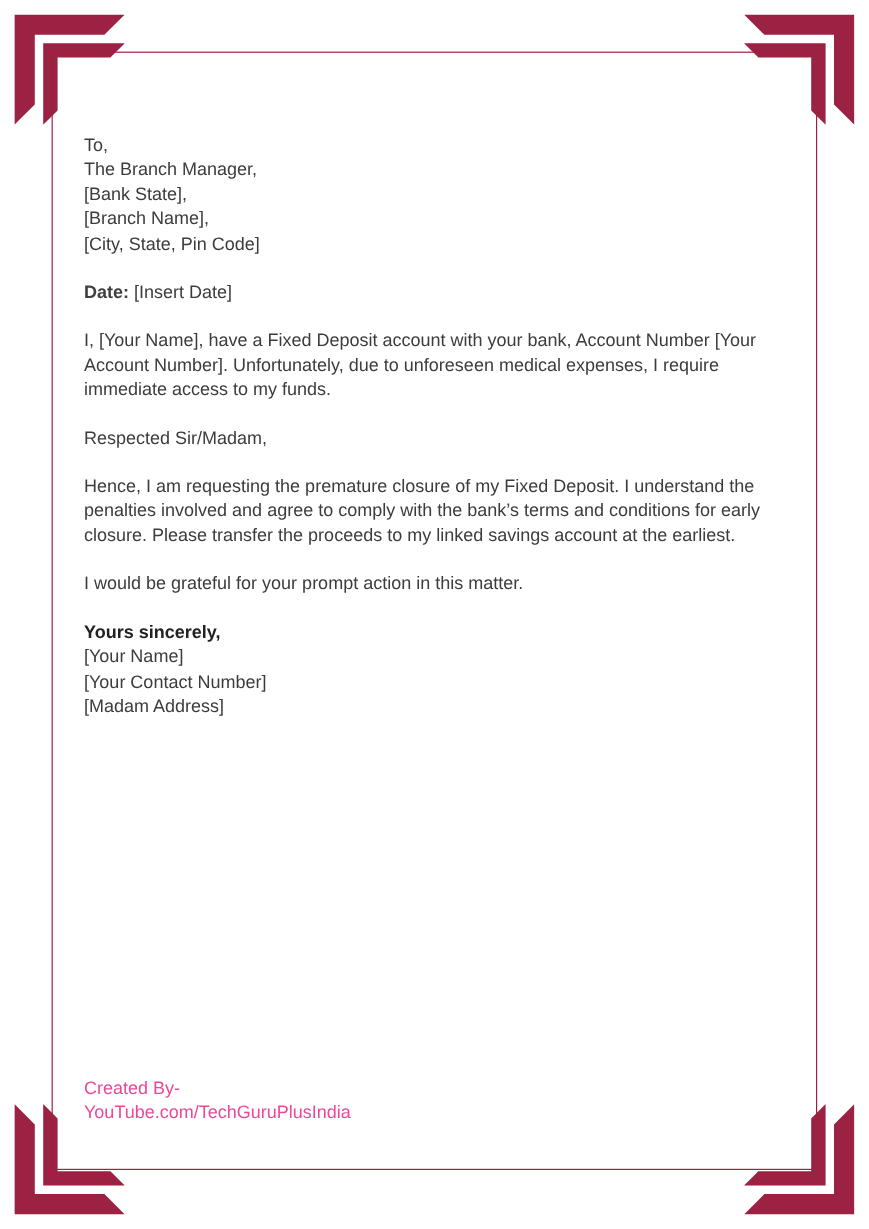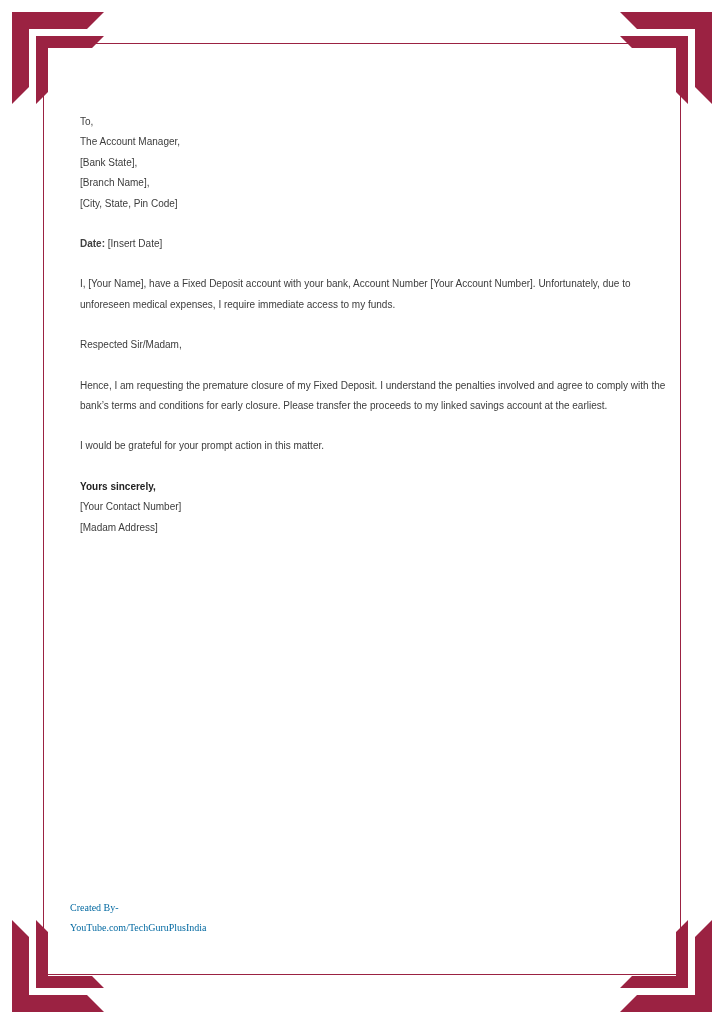--- a/index.html
+++ b/index.html
@@ -37,45 +37,44 @@
     right: 43px;
     bottom: 49px;
     border: 1.5px solid #9B2242;
     box-sizing: border-box;
     pointer-events: none;
   }
 
   
   .letter {
     position: absolute;
-    left: 80px;
+    left: 70px;
     top: 112px;
     width: 586px;
     color: #3c3c3c;
-    font-size: 10px;
+    font-size: 15px;
     line-height: 20.4px;
   }
   .letter .block { margin: 0 0 20px 0; }
   .letter .block:last-child { margin-bottom: 0; }
   .letter .line { display: block; white-space: pre; }
   .letter b { font-weight: bold; color: #404040; }
 
   .addr-block { margin-bottom: 20px; }
 
   .signoff-name { font-weight: bold; color: #222222; }
 
   
   .footer {
     position: absolute;
     left: 70px;
     top: 898px;
-    color: #0369a1;
-    font-size: 10px;
+    color: #ec4899;
+    font-size: 15px;
     line-height: 20px;
-    font-family: Liberation Serif, serif;
   }
   .footer .line { display: block; white-space: pre; }
 </style>
 </head>
 <body>
 
 <div class="corner corner-tl">
   <svg viewBox="0 0 92 92" xmlns="http://www.w3.org/2000/svg" aria-hidden="true">
 
     <path d="M0,0 L92,0 L75,17 L17,17 L17,75 L0,92 Z" fill="#9B2242"></path>
@@ -101,39 +100,40 @@
     <path d="M24,24 L92,24 L80,36 L36,36 L36,80 L24,92 Z" fill="#9B2242"></path>
   </svg>
 </div>
 
 <div class="inner-frame"></div>
 
 <div class="letter">
 
   <div class="block addr-block">
     <span class="line">To,</span>
-    <span class="line">The Account Manager,</span>
+    <span class="line">The Branch Manager,</span>
     <span class="line">[Bank State],</span>
     <span class="line">[Branch Name],</span>
     <span class="line">[City, State, Pin Code]</span>
   </div>
 
   <p class="block"><b>Date:</b> <span>[Insert Date]</span></p>
 
 
   <p class="block">I, [Your Name], have a Fixed Deposit account with your bank, Account Number [Your Account Number]. Unfortunately, due to unforeseen medical expenses, I require immediate access to my funds.</p>
 
   <p class="block">Respected Sir/Madam,</p>
 
   <p class="block">Hence, I am requesting the premature closure of my Fixed Deposit. I understand the penalties involved and agree to comply with the bank’s terms and conditions for early closure. Please transfer the proceeds to my linked savings account at the earliest.</p>
 
   <p class="block">I would be grateful for your prompt action in this matter.</p>
 
   <div class="block">
     <span class="line signoff-name">Yours sincerely,</span>
+    <span class="line">[Your Name]</span>
     <span class="line">[Your Contact Number]</span>
     <span class="line">[Madam Address]</span>
   </div>
 
 </div>
 
 <div class="footer">
   <span class="line">Created By-</span>
   <span class="line">YouTube.com/TechGuruPlusIndia</span>
 </div>

